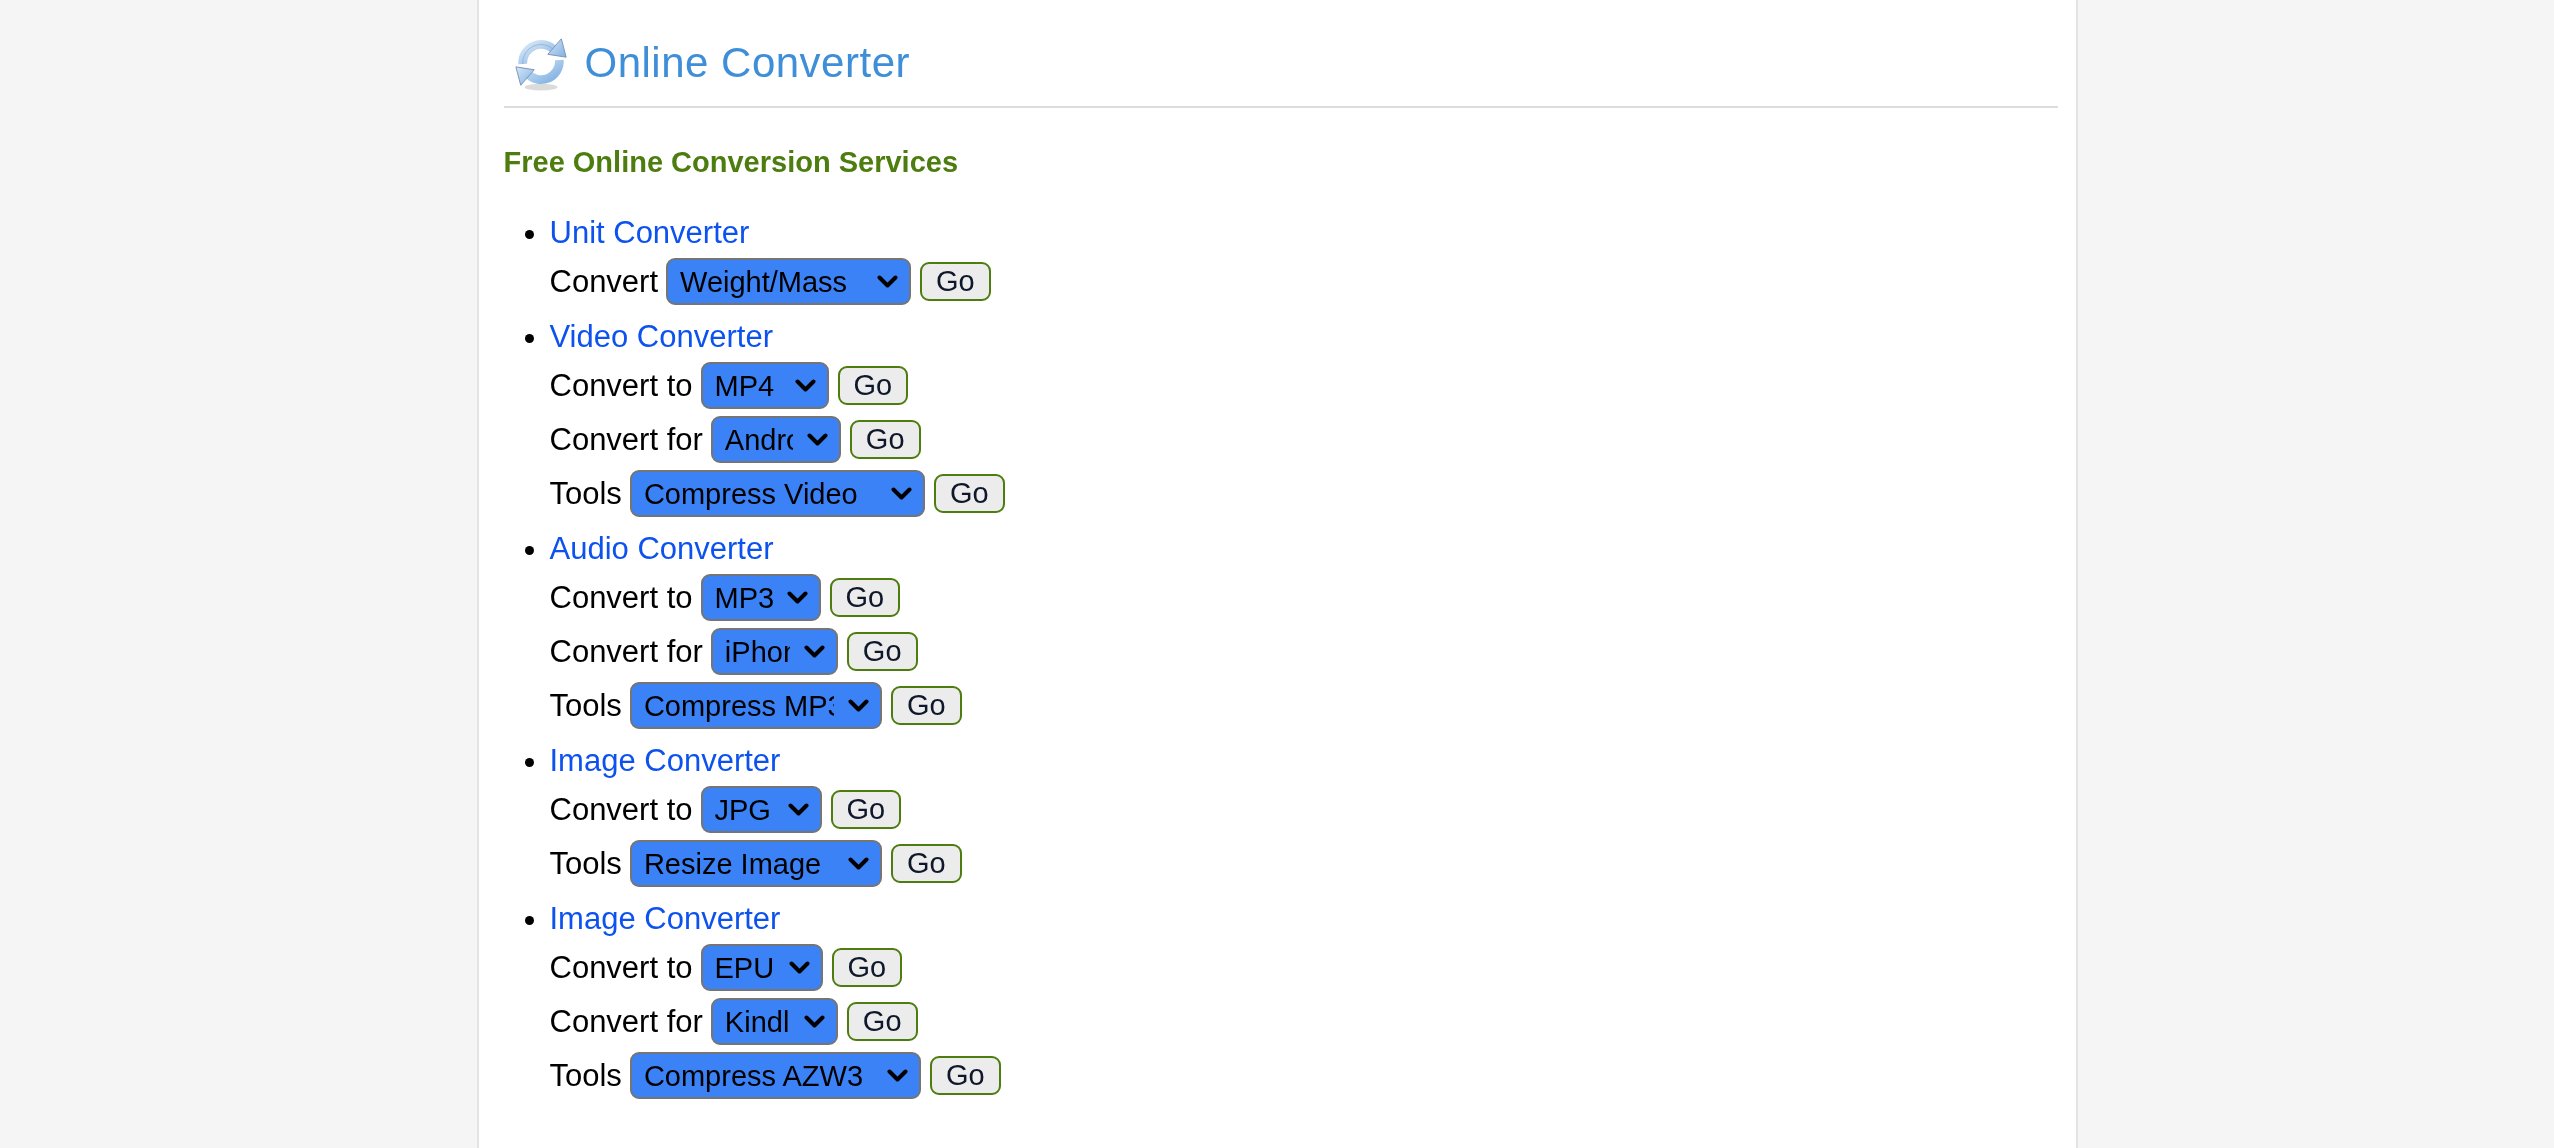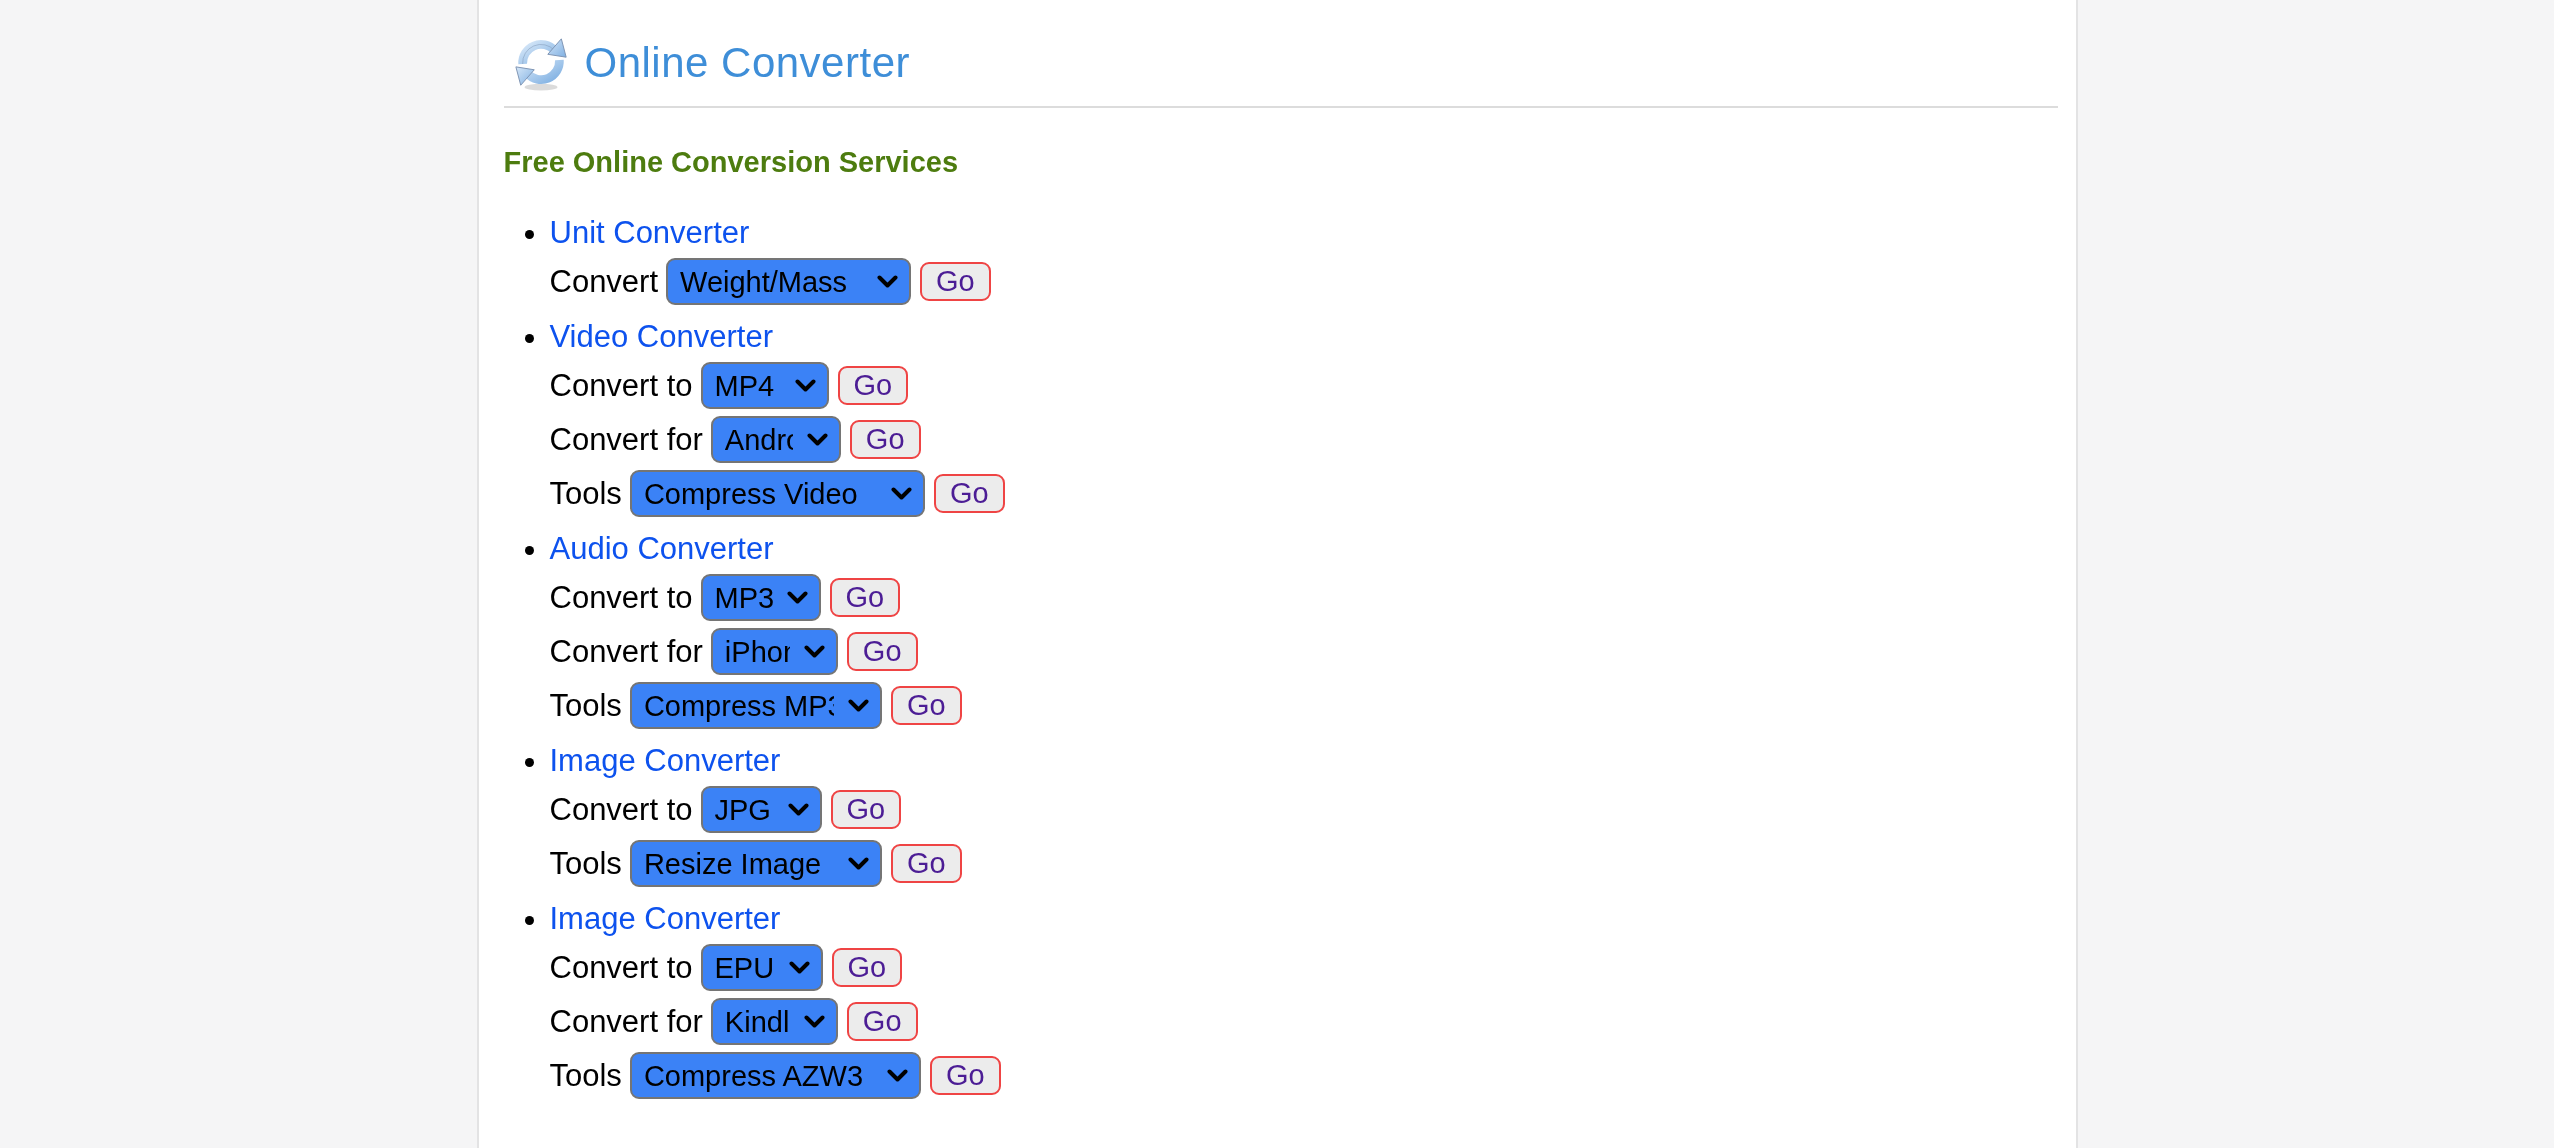--- a/index.html
+++ b/index.html
@@ -45,24 +45,24 @@
     border:2px solid #757575;border-radius:9px;
     padding:0 46px 0 12px;
     outline:none;
   }
   .chev{
     position:absolute;right:13px;top:50%;transform:translateY(-50%);
     pointer-events:none;display:flex;
   }
   button.go{
     font-family:"Liberation Sans","DejaVu Sans",sans-serif;
-    font-size:29px;color:#4c1d95;
+    font-size:29px;color:#0f172a;
     height:39px;box-sizing:border-box;
     margin-left:9px;padding:0 14px;
-    background:#ececec;border:2px solid #ef4444;border-radius:9px;
+    background:#ececec;border:2px solid #4d7c0f;border-radius:9px;
     cursor:pointer;
   }
 </style>
 </head>
 <body>
 
 <div class="page">
 
   <div class="header">
     <span class="logo-icon">

